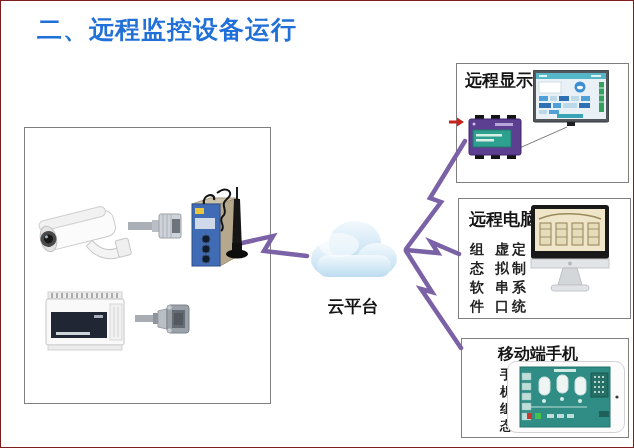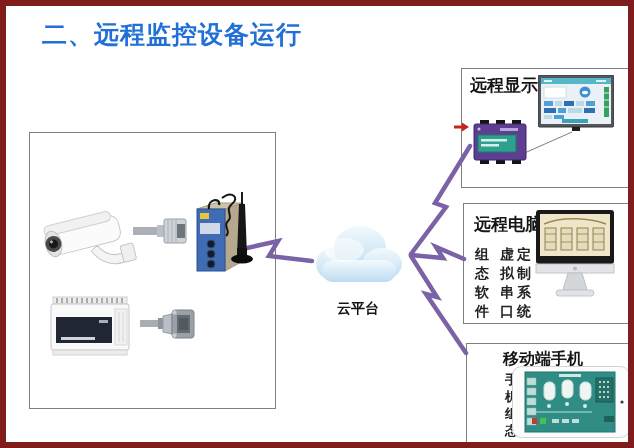--- a/index.html
+++ b/index.html
@@ -1,30 +1,30 @@
 <!DOCTYPE html>
 <html><head>
 <meta charset="utf-8">
 <style>
   html,body{margin:0;padding:0;background:#e9e9e9;}
   .frame{
     position:relative;width:634px;height:448px;background:#ffffff;
-    border:6px solid #7f1d1d;box-sizing:border-box;overflow:hidden;
+    border:1px solid #7f1d1d;box-sizing:border-box;overflow:hidden;
     font-family:"Liberation Sans","DejaVu Sans",sans-serif;
   }
   .abs{position:absolute;}
   .slide-title{
     left:36px;top:12px;font-size:25px;font-weight:bold;color:#2170d8;
     letter-spacing:1px;white-space:nowrap;
   }
   .panel{border:1px solid #7f7f7f;background:#ffffff;box-sizing:border-box;}
   .panel-title{font-weight:bold;color:#151515;white-space:nowrap;}
   .left-box{left:23px;top:126px;width:247px;height:277px;}
   .left-box-title{left:23px;top:136px;width:247px;text-align:center;font-size:17px;}
-  .cloud-label{left:312px;top:294px;width:80px;text-align:center;font-size:14px;font-weight:bold;color:#151515;}
+  .cloud-label{left:312px;top:294px;width:80px;text-align:center;font-size:17px;font-weight:bold;color:#151515;}
   .ep-top{left:455px;top:62px;width:173px;height:120px;}
   .ep-mid{left:457px;top:197px;width:173px;height:121px;}
   .ep-bot{left:460px;top:337px;width:168px;height:100px;}
   .t-top{left:464px;top:68px;font-size:17px;}
   .t-mid{left:468px;top:207px;font-size:17px;}
   .t-bot{left:469px;top:343px;font-size:16px;margin-left:28px;}
   .vwrap{display:flex;flex-direction:row;}
   .vcol{display:flex;flex-direction:column;align-items:center;font-weight:bold;color:#222;}
   .vcol div{line-height:1;}
   .vwrap-mid{left:469px;top:241px;}

